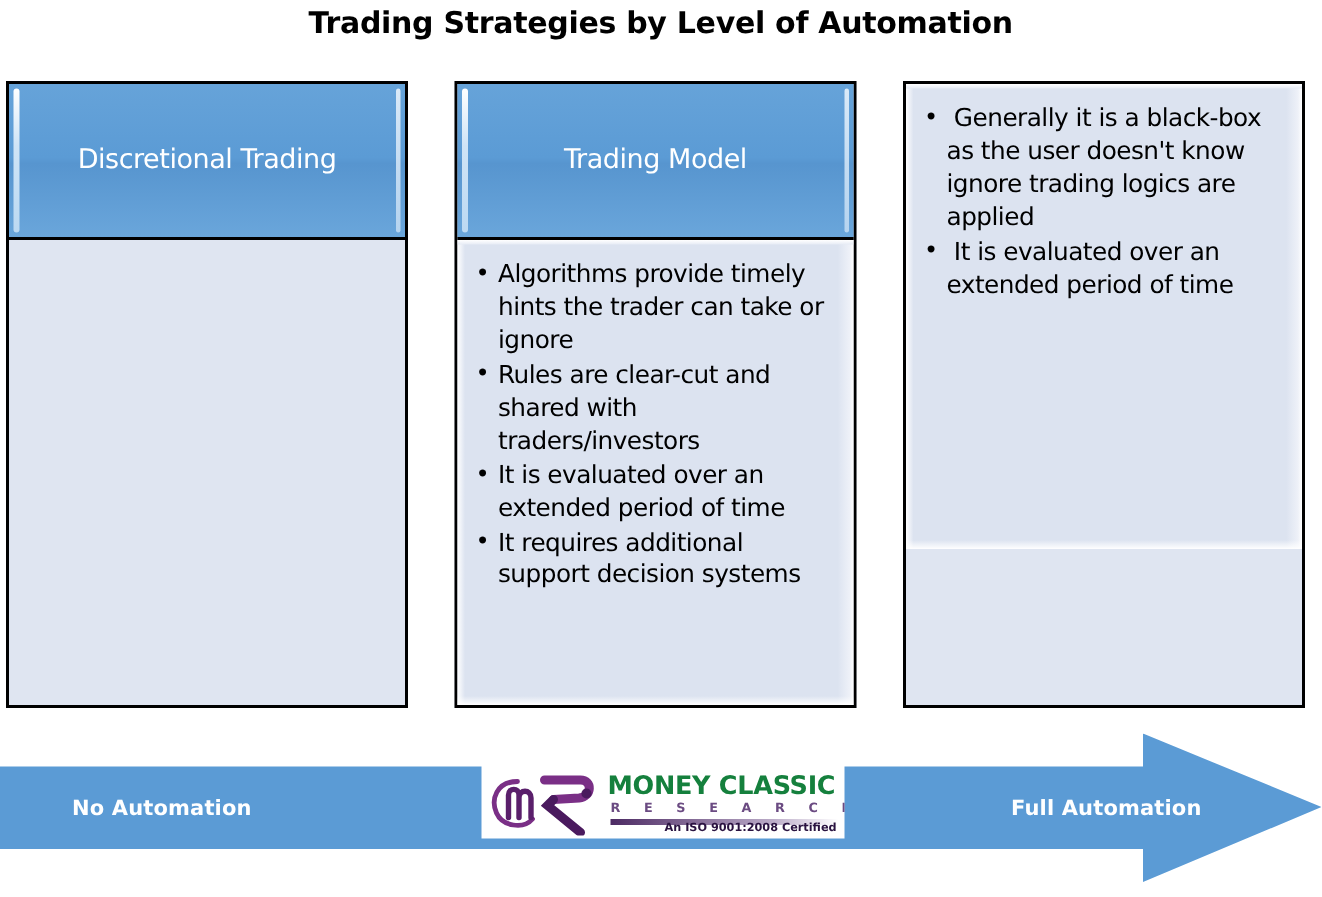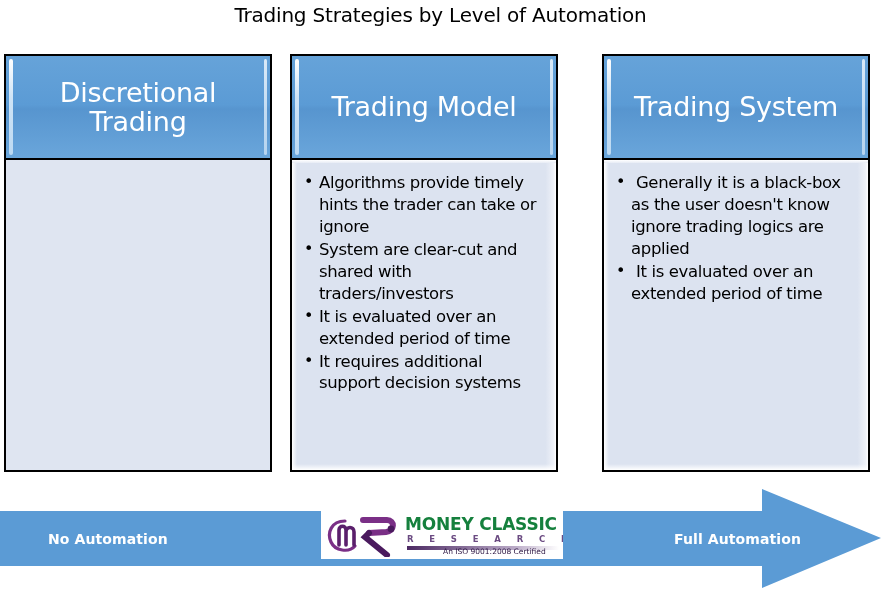--- a/index.html
+++ b/index.html
@@ -17,21 +17,21 @@
 
   
   #page-title {
     position: absolute;
     top: 3px;
     left: 0;
     width: 881px;
     text-align: center;
     font-family: "DejaVu Sans", sans-serif;
     font-size: 20px;
-    font-weight: normal;
+    font-weight: bold;
     color: #000000;
     letter-spacing: -0.2px;
   }
 
   
   #columns {
     position: absolute;
     top: 54px;
     left: 0;
     width: 881px;
@@ -40,21 +40,21 @@
   .card {
     position: absolute;
     top: 0;
     width: 268px;
     height: 418px;
     border: 2px solid #000000;
     box-sizing: border-box;
     background: #dfe5f1;
   }
   .card.c0 { left: 4px; }
-  .card.c1 { left: 290px; }
+  .card.c1 { left: 303px; }
   .card.c2 { left: 602px; }
 
   .card-header {
     position: relative;
     height: 104px;
     box-sizing: border-box;
     background: linear-gradient(to bottom, #66a3d9 0%, #5b9bd5 48%, #5795cf 52%, #6aa6db 100%);
     border-bottom: 2px solid #000000;
     display: flex;
     align-items: center;
@@ -80,24 +80,23 @@
     width: 3px;
     background: linear-gradient(to bottom, #eef6fd, #c3dcf3);
     border-radius: 2px;
     opacity: .85;
   }
   .card-header-text {
     position: relative;
     z-index: 2;
     color: #ffffff;
     font-family: "DejaVu Sans", sans-serif;
-    font-size: 27px;
+    font-size: 18px;
     font-weight: normal;
     line-height: 1.08;
-    text-align: center;
     padding: 0 10px;
     letter-spacing: -0.3px;
   }
 
   .card-body {
     position: relative;
     height: 310px;
     box-sizing: border-box;
     background: linear-gradient(to right, #ffffff 0px, #dce3f0 5px, #dce3f0 96%, #eef1f8 99%, #ffffff 100%);
     padding: 12px 8px 8px 10px;
@@ -221,21 +220,21 @@
     width: 152px;
     height: 4px;
     background: linear-gradient(to right, #4c2a63, #b9a9c6 70%, #ffffff);
   }
   #logo-cert {
     position: absolute;
     left: 122px;
     top: 38px;
     font-family: "DejaVu Sans", sans-serif;
     font-size: 7.5px;
-    font-weight: normal;
+    font-weight: bold;
     color: #2a1340;
     white-space: nowrap;
     z-index: 2;
   }
 </style>
 </head>
 <body>
 
 <div id="page-title">Trading Strategies by Level of Automation</div>
 
@@ -247,31 +246,28 @@
     </div>
   </div>
 
   <div class="card c1">
     <div class="card-header">
       <div class="card-header-text">Trading Model</div>
     </div>
     <div class="card-body">
       <ul class="bullets">
         <li>Algorithms provide timely hints the trader can take or ignore</li>
-        <li>System are clear-cut and shared with traders/investors</li>
+        <li>Rules are clear-cut and shared with traders/investors</li>
         <li>It is evaluated over an extended period of time</li>
         <li>It requires additional support decision systems</li>
       </ul>
     </div>
   </div>
 
   <div class="card c2">
-    <div class="card-header">
-      <div class="card-header-text">Trading System</div>
-    </div>
     <div class="card-body">
       <ul class="bullets">
         <li> Generally it is a black-box as the user doesn't know ignore trading logics are applied</li>
         <li> It is evaluated over an extended period of time</li>
       </ul>
     </div>
   </div>
 
 </div>
 

